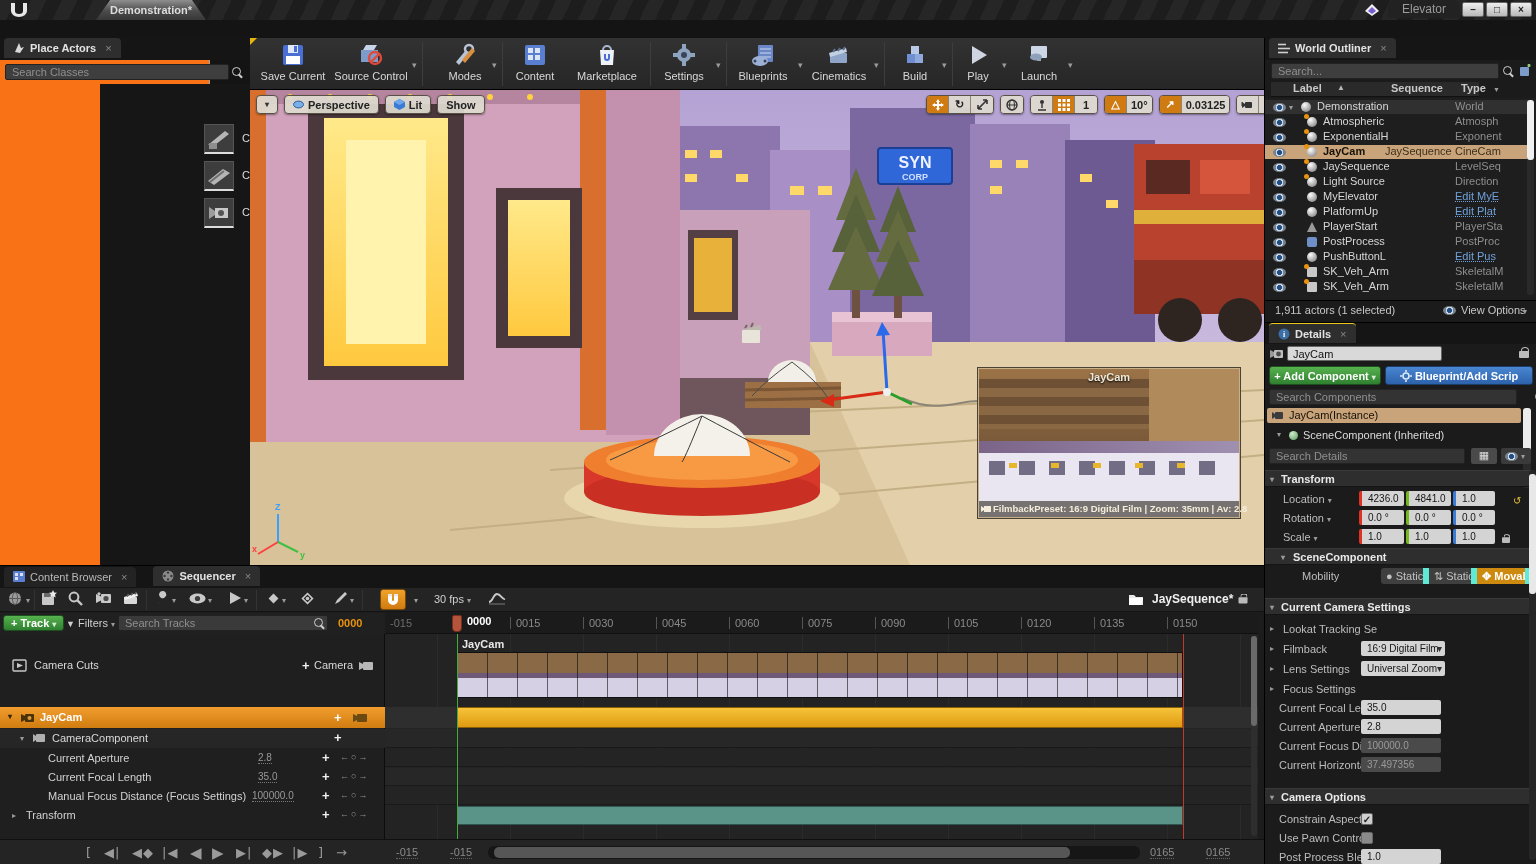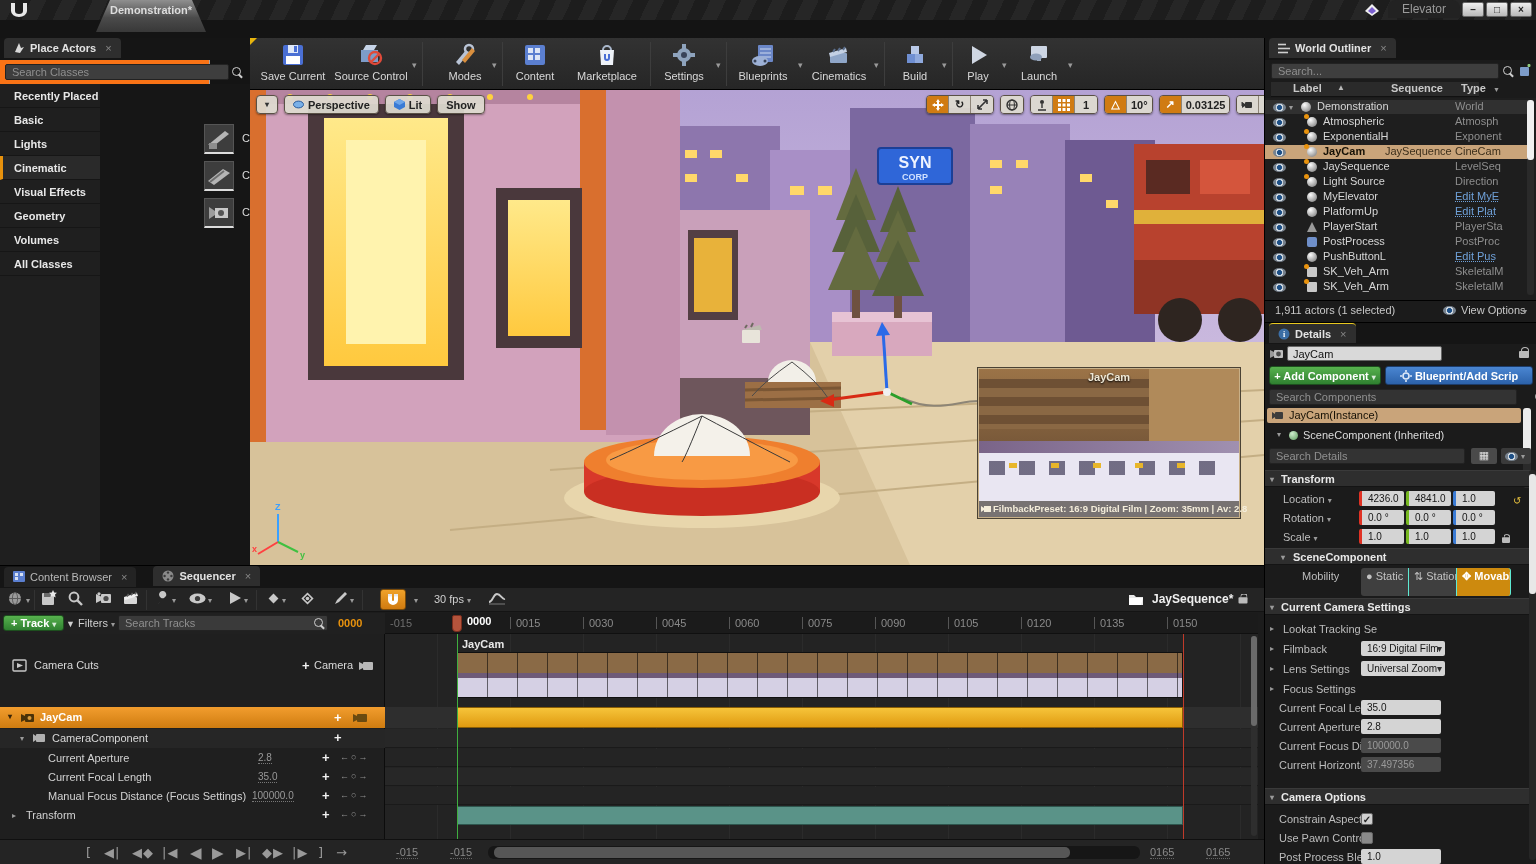--- a/index.html
+++ b/index.html
@@ -6,21 +6,21 @@
   html,body { background:#000; }
   body { font-family:"Liberation Sans", sans-serif; font-size:11px; color:#c8c8c8; }
   #root { position:relative; width:1536px; height:864px; background:#141414; overflow:hidden; }
   .abs { position:absolute; }
   input { font:inherit; outline:none; }
   svg { display:block; }
 
   
   #titlebar { left:0; top:0; width:1536px; height:20px;
     background:repeating-linear-gradient(115deg,#262626 0 14px,#1d1d1d 14px 28px); }
-  #level-tab { left:96px; top:0; width:110px; height:32px; line-height:20px; text-align:center; color:#ddd;
+  #level-tab { left:96px; top:0; width:110px; height:20px; line-height:20px; text-align:center; color:#ddd;
     background:linear-gradient(#8f8f8f,#4b4b4b 55%,#383838); clip-path:polygon(14px 0,calc(100% - 14px) 0,100% 100%,0 100%); font-weight:bold; }
   .winbtn { width:22px; height:15px; top:2px; background:linear-gradient(#efefef,#b9b9b9); border-radius:2px;
     color:#222; font-weight:bold; text-align:center; line-height:14px; font-size:10px; border:1px solid #666; }
   #app-title { color:#9a9a9a; background:#222; border-radius:8px 8px 0 0; padding:2px 14px; font-size:12px; }
   #menubar { left:0; top:20px; width:1536px; height:18px; background:#1b1b1b; border-bottom:1px solid #000; }
   .menu-item { display:inline-block; padding:2px 11px; color:#ddd; }
 
   
   .tabstrip { background:#151515; }
   .ptab { display:inline-flex; align-items:center; gap:5px; height:20px; padding:0 9px; background:#2e2e2e;
@@ -78,21 +78,21 @@
   .sect .tri, .drow .tri { position:absolute; left:5px; color:#9a9a9a; font-size:8px; }
   .drow { position:absolute; left:0; width:266px; height:18px; line-height:18px; color:#bdbdbd; }
   .dlabel { position:absolute; left:18px; white-space:nowrap; overflow:hidden; max-width:90px; }
   .tbox { position:absolute; height:15px; top:1px; background:#d4d4d4; border-radius:2px; color:#151515; font-size:10px;
     line-height:15px; padding:0 4px 0 6px; overflow:hidden; white-space:nowrap; }
   .tbox.dis { background:#4a4a4a; color:#9a9a9a; }
   .chipR { border-left:3px solid #e03224; } .chipG { border-left:3px solid #77b821; } .chipB { border-left:3px solid #3a7bd5; }
   .ddown { position:absolute; height:15px; top:1px; background:#d4d4d4; border-radius:2px; color:#151515; font-size:10px; line-height:15px; padding:0 14px 0 6px; white-space:nowrap; }
   .ddown::after { content:"▾"; position:absolute; right:3px; color:#333; }
   .cbox { position:absolute; top:3px; width:12px; height:12px; background:#cfcfcf; border-radius:2px; border:1px solid #666; color:#222; font-size:10px; line-height:11px; text-align:center; font-weight:bold; }
-  .mob { position:absolute; top:1px; height:28px; line-height:16px; background:#3f3f3f; color:#c2c2c2; padding:0 5px; overflow:hidden; white-space:nowrap; border-right:1px solid #5eead4; }
+  .mob { position:absolute; top:1px; height:16px; line-height:16px; background:#3f3f3f; color:#c2c2c2; padding:0 5px; overflow:hidden; white-space:nowrap; border-right:6px solid #5eead4;margin-left:20px; }
   .mob.on { background:#cd8a0e; color:#fff; font-weight:bold; }
   .lockic { position:relative; width:10px; height:11px; display:inline-block; }
   .lockic::before { content:""; position:absolute; left:2px; top:0; width:6px; height:6px; border:1.5px solid #bbb; border-radius:50% 50% 0 0; border-bottom:none; }
   .lockic::after { content:""; position:absolute; left:0; top:4px; width:10px; height:7px; background:#bbb; border-radius:1px; }
 
   
   #sequencer { left:0; top:565px; width:1264px; height:299px; background:#1c1c1c; border-top:1px solid #000; }
   .sq-ic { display:inline-flex; align-items:center; justify-content:center; width:22px; height:20px; color:#b8b8b8; }
   .sq-sep { position:absolute; top:2px; width:1px; height:20px; background:#101010; border-right:1px solid #333; }
   .tick { position:absolute; top:4px; color:#8a8a8a; padding-left:5px; border-left:1px solid #555; height:12px; line-height:12px; }
@@ -132,30 +132,20 @@
       <div class="ptab" style="margin-left:4px">
         <svg width="12" height="12" viewBox="0 0 12 12">
             <path d="M2 10 L6 1 L8 6 L11 5 L7 11 Z" fill="#d8d8d8"></path>
           </svg>
         <span>Place Actors</span>
         <span class="x">×</span>
       </div>
     </div>
     <input class="abs searchbox" style="left: 5px; top: 26px; width: 224px;" placeholder="Search Classes">
     <span class="abs mag" style="left:232px;top:29px"></span>
-    <div class="abs" style="left:0;top:46px;width:100px;height:481px;background:#1f1f1f">
-      <div class="cat">Recently Placed</div>
-      <div class="cat">Basic</div>
-      <div class="cat">Lights</div>
-      <div class="cat active">Cinematic</div>
-      <div class="cat">Visual Effects</div>
-      <div class="cat">Geometry</div>
-      <div class="cat">Volumes</div>
-      <div class="cat">All Classes</div>
-    </div>
     <div class="abs" style="left:100px;top:46px;width:150px;height:481px;background:#161616">
       <div class="pa-item" style="top:38px">
         <div class="pa-thumb">
           <svg width="28" height="28" viewBox="0 0 28 28">
               <path d="M3 20 L20 6 L24 9 L10 20 Z" fill="#b5b5b5"></path>
               <rect x="4" y="18" width="8" height="6" fill="#8d8d8d"></rect>
             </svg>
         </div>
         <span class="pa-label">Camera Rig Crane</span>
       </div>

